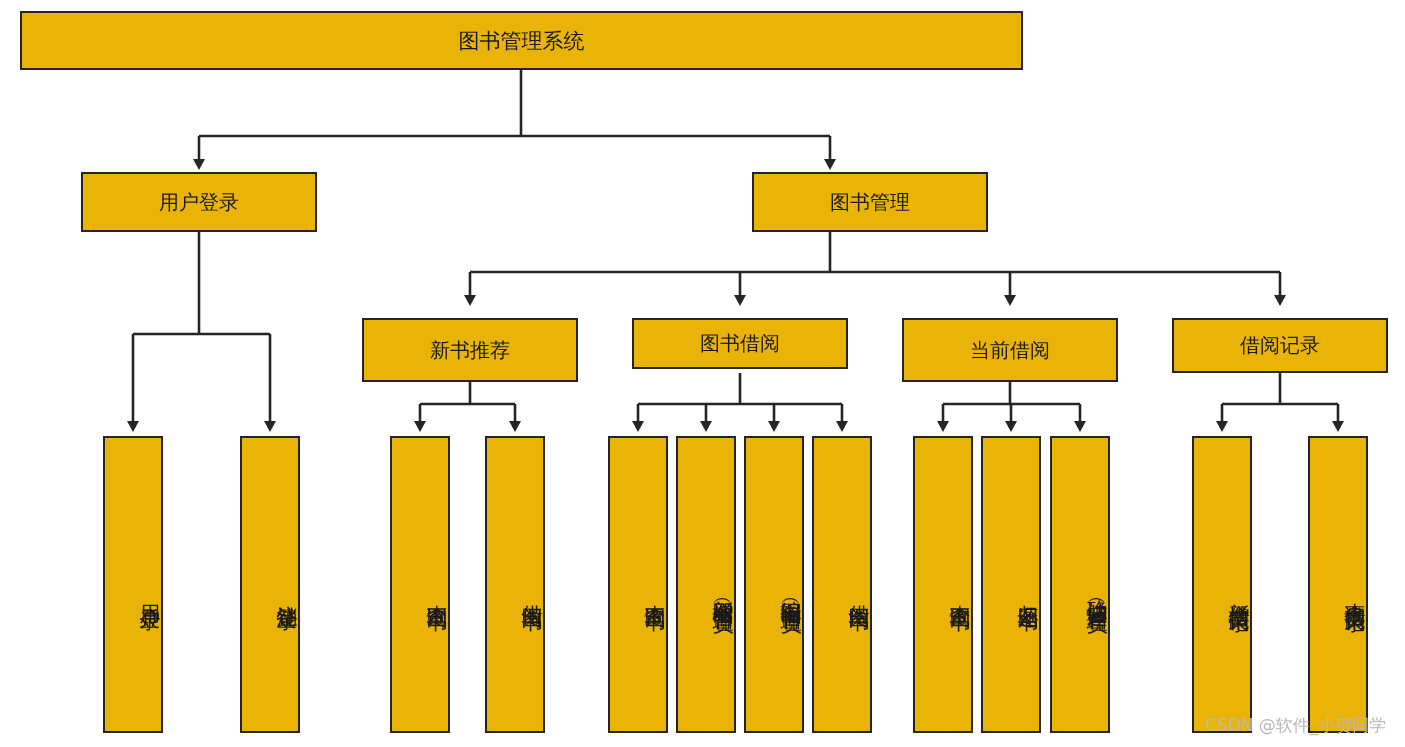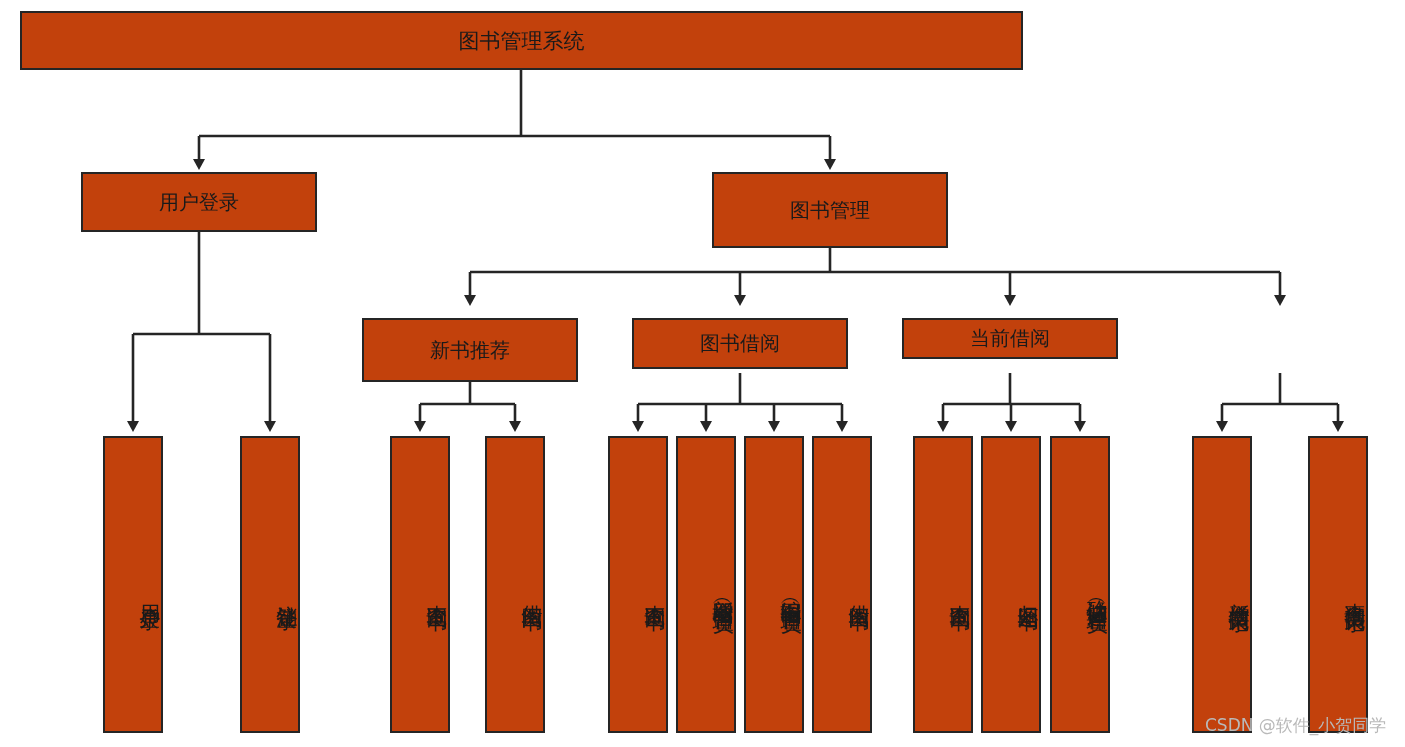--- a/index.html
+++ b/index.html
@@ -10,21 +10,21 @@
     font-family:"DejaVu Sans","Liberation Sans",sans-serif;
     overflow:hidden;
     position:relative;
   }
   #diagram{
     position:absolute;left:0;top:0;width:1405px;height:747px;
   }
   .node{
     position:absolute;
     box-sizing:border-box;
-    background:#c2410c;
+    background:#eab308;
     border:2px solid #252525;
     display:flex;
     align-items:center;
     justify-content:center;
     color:#1a1a1a;
     text-align:left;
     z-index:3;
   }
   .node.root{ font-size:21px; }
   .node.level2{ font-size:20px; }
@@ -126,32 +126,35 @@
     </g>
   </svg>
 
   <div class="node root" style="left:20px;top:11px;width:1003px;height:59px;">
     <span class="lbl">图书管理系统</span>
   </div>
 
   <div class="node level2" style="left:81px;top:172px;width:236px;height:60px;">
     <span class="lbl">用户登录</span>
   </div>
-  <div class="node level2" style="left:712px;top:172px;width:236px;height:76px;">
+  <div class="node level2" style="left:752px;top:172px;width:236px;height:60px;">
     <span class="lbl">图书管理</span>
   </div>
 
   <div class="node level3" style="left:362px;top:318px;width:216px;height:64px;">
     <span class="lbl">新书推荐</span>
   </div>
   <div class="node level3" style="left:632px;top:318px;width:216px;height:51px;">
     <span class="lbl">图书借阅</span>
   </div>
-  <div class="node level3" style="left:902px;top:318px;width:216px;height:41px;font-family:Liberation Serif, serif;">
+  <div class="node level3" style="left:902px;top:318px;width:216px;height:64px;font-family:Liberation Serif, serif;">
     <span class="lbl">当前借阅</span>
+  </div>
+  <div class="node level3" style="left:1172px;top:318px;width:216px;height:55px;">
+    <span class="lbl">借阅记录</span>
   </div>
 
   <div class="node leaf" style="left:103px;top:436px;width:60px;height:297px;">
     <span class="lbl">用户登录</span>
   </div>
   <div class="node leaf" style="left:240px;top:436px;width:60px;height:297px;">
     <span class="lbl">注销登录</span>
   </div>
 
   <div class="node leaf" style="left:390px;top:436px;width:60px;height:297px;">

